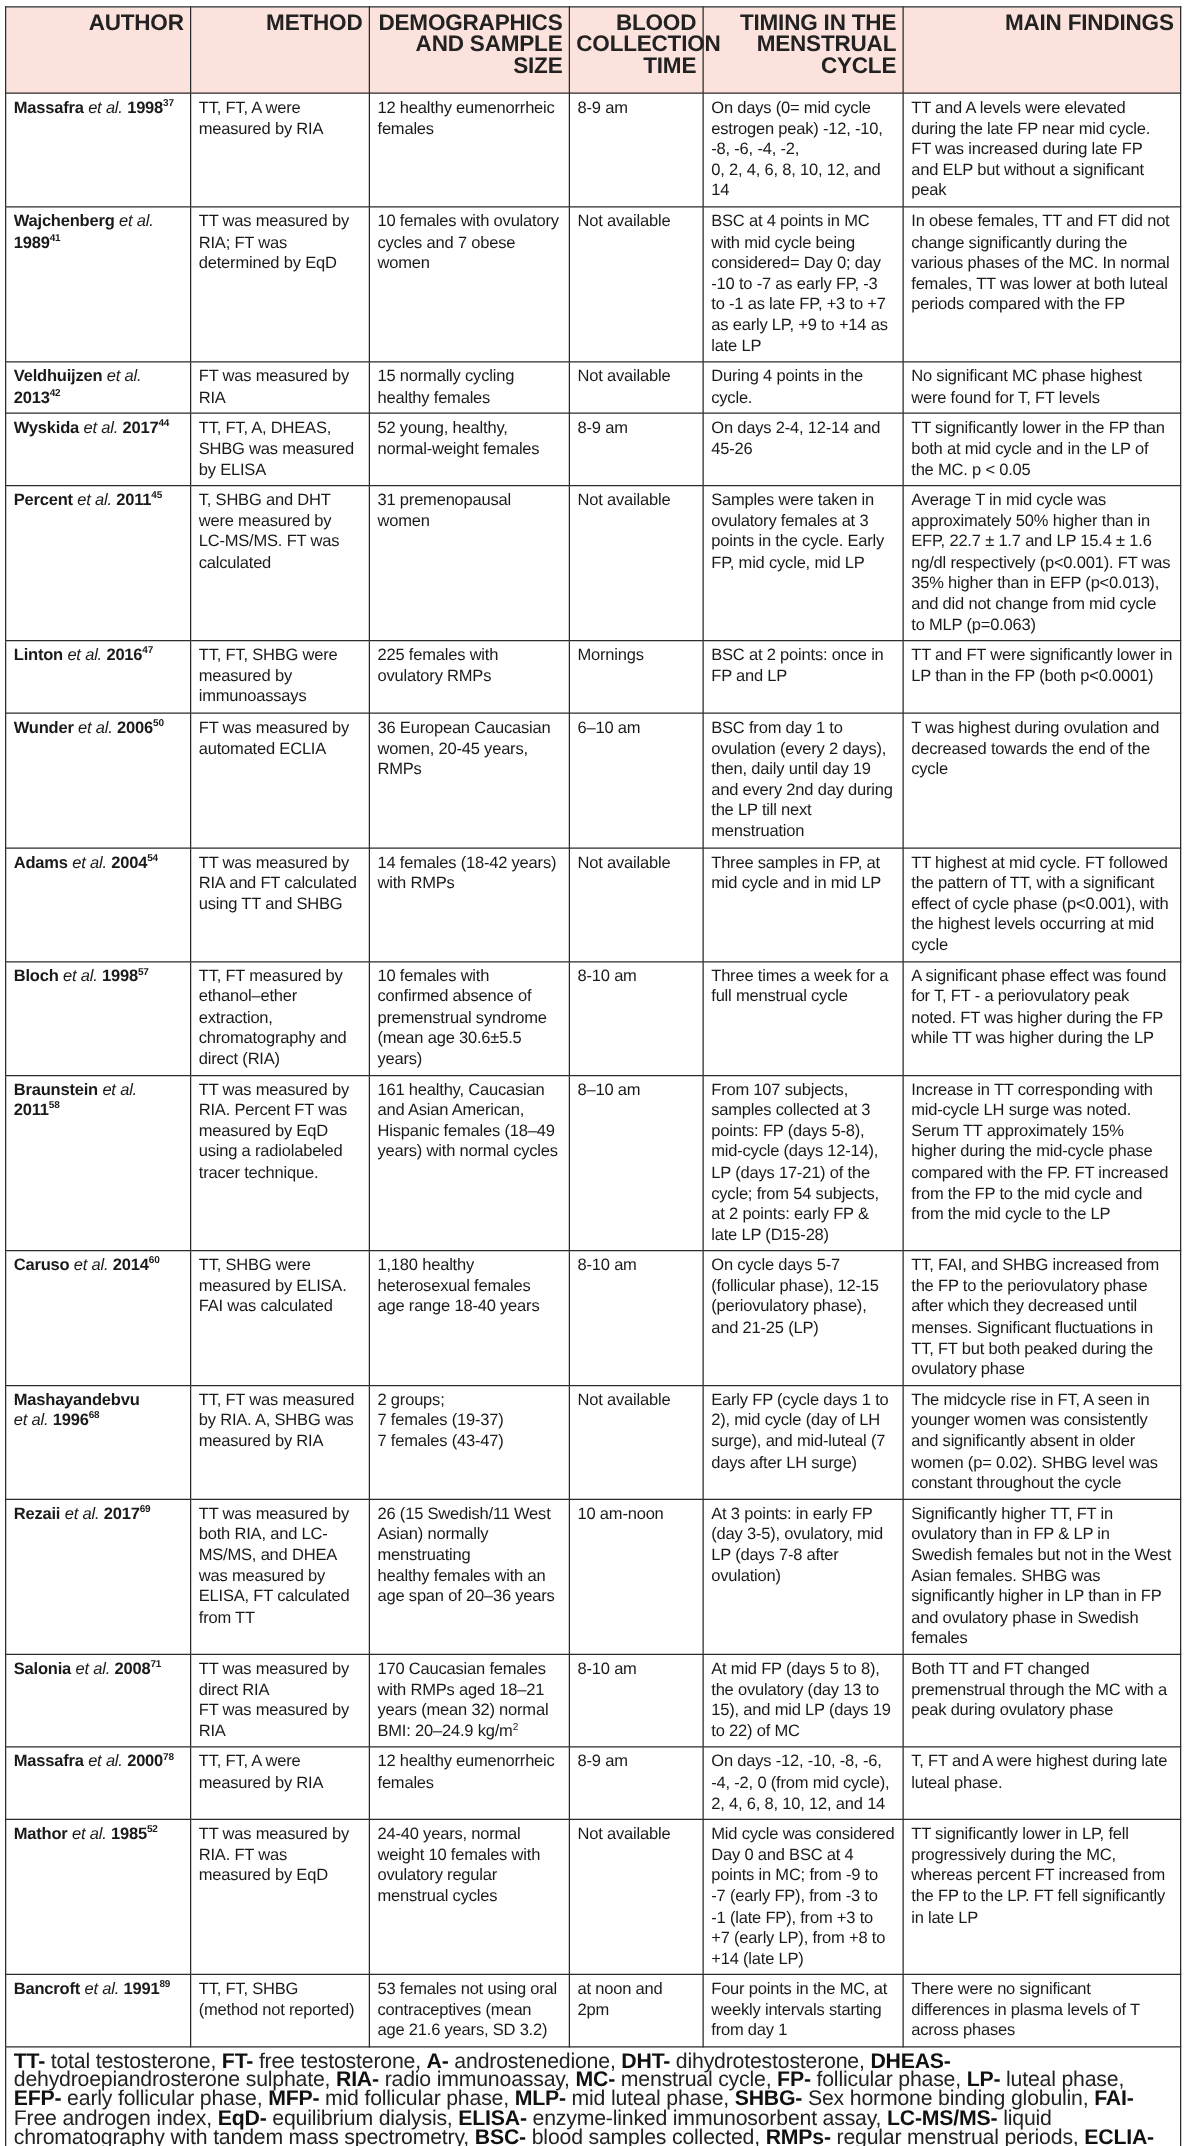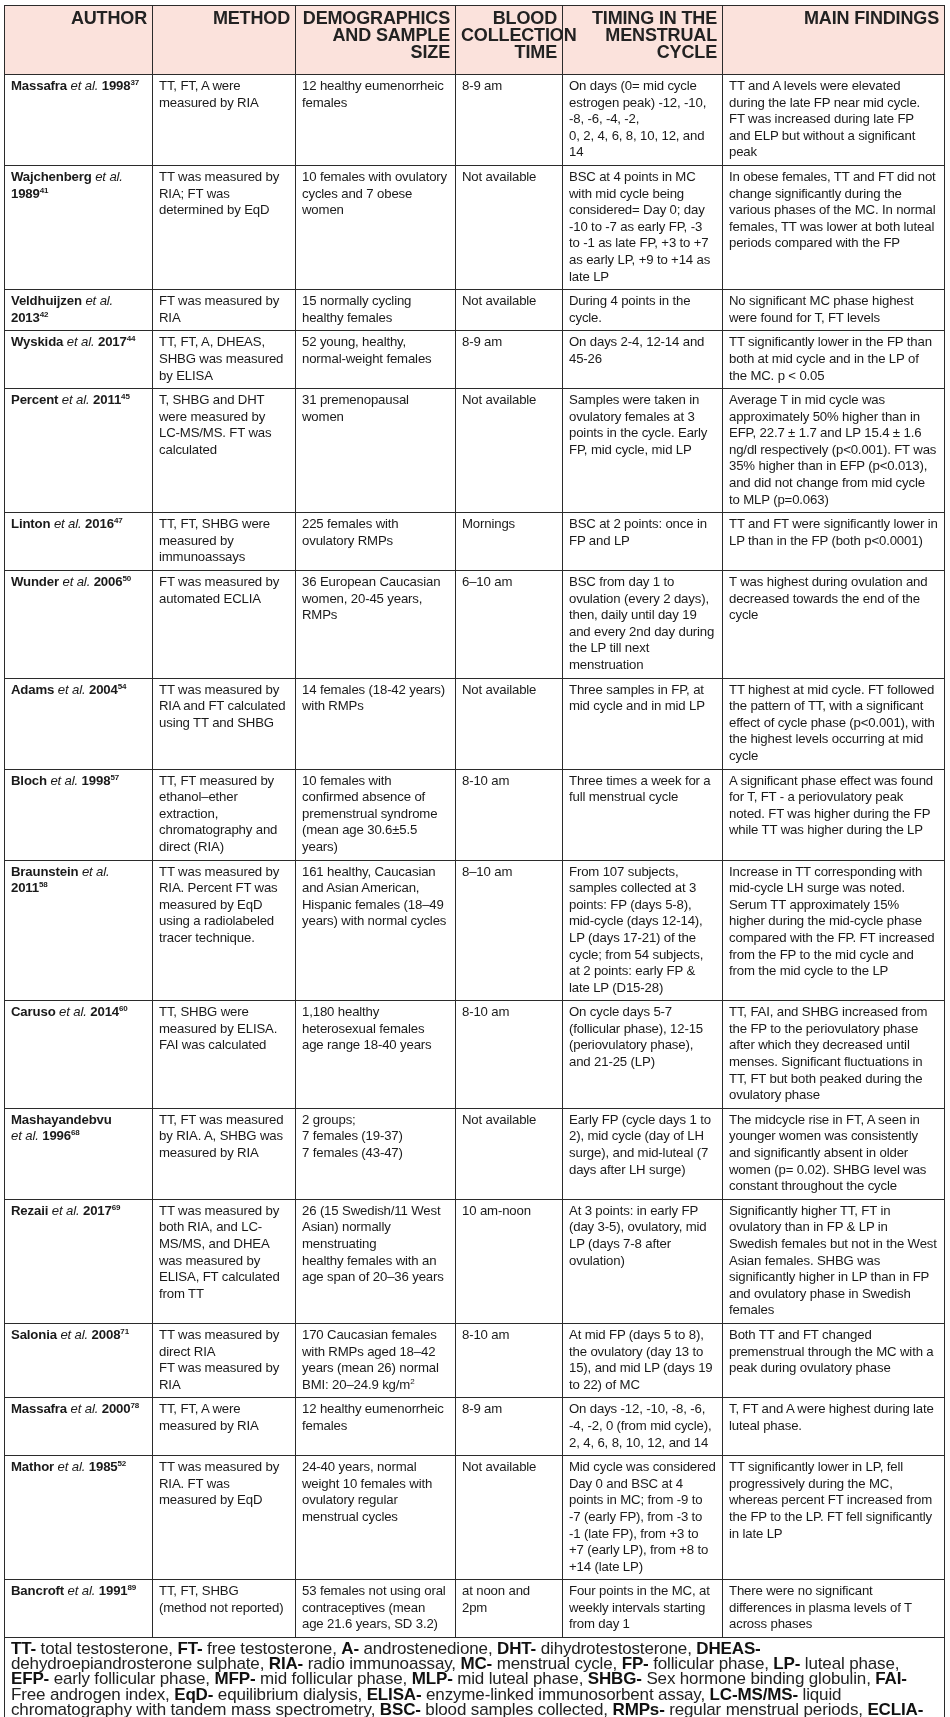--- a/index.html
+++ b/index.html
@@ -193,21 +193,21 @@
 healthy females with an age span of 20–36 years</span><sup class="unit"></sup></td>
     <td>10 am-noon</td>
     <td class="multiline">At 3 points: in early FP (day 3-5), ovulatory, mid LP (days 7-8 after ovulation)</td>
     <td>Significantly higher TT, FT in ovulatory than in FP &amp; LP in Swedish females but not in the West Asian females. SHBG was significantly higher in LP than in FP and ovulatory phase in Swedish females</td>
   </tr>
 
   <tr>
     <td class="author multiline"><span>Salonia </span><span class="etal">et al.</span><span> 2008</span><sup>71</sup></td>
     <td class="multiline">TT was measured by direct RIA
 FT was measured by RIA</td>
-    <td class="multiline"><span>170 Caucasian females with RMPs aged 18–42 years (mean 26) normal BMI: 20–24.9 kg/m</span><sup class="unit">2</sup></td>
+    <td class="multiline"><span>170 Caucasian females with RMPs aged 18–21 years (mean 32) normal BMI: 20–24.9 kg/m</span><sup class="unit">2</sup></td>
     <td>8-10 am</td>
     <td class="multiline">At mid FP (days 5 to 8), the ovulatory (day 13 to 15), and mid LP (days 19 to 22) of MC</td>
     <td>Both TT and FT changed premenstrual through the MC with a peak during ovulatory phase</td>
   </tr>
 
   <tr>
     <td class="author multiline"><span>Massafra </span><span class="etal">et al.</span><span> 2000</span><sup>78</sup></td>
     <td class="multiline">TT, FT, A were measured by RIA</td>
     <td class="multiline"><span>12 healthy eumenorrheic females</span><sup class="unit"></sup></td>
     <td>8-9 am</td>

